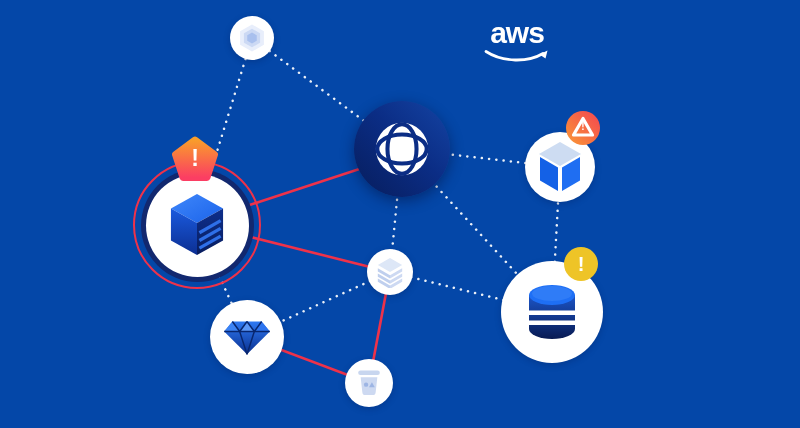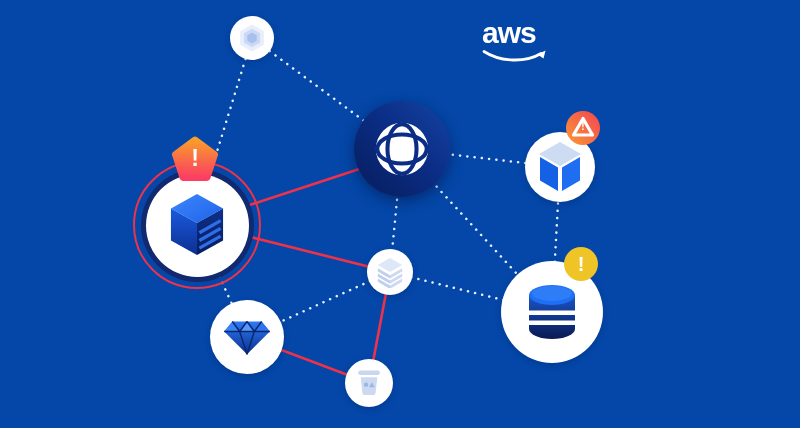--- a/index.html
+++ b/index.html
@@ -48,21 +48,21 @@
   .badge-circle-orange .glyph{
     position:absolute;left:0;top:10px;width:100%;text-align:center;
     color:#ffffff;font-size:10px;font-weight:700;
   }
   .badge-circle-yellow{
     width:34px;height:34px;border-radius:50%;background:#eec427;
     color:#ffffff;font-size:20px;font-weight:700;
   }
   .aws-logo{
     position:absolute;left:482px;top:18px;width:70px;
-    display:flex;flex-direction:column;align-items:flex-start;
+    display:flex;flex-direction:column;align-items:center;
   }
   .aws-logo .aws-text{
     color:#ffffff;font-size:30px;font-weight:700;letter-spacing:-1px;
     line-height:30px;
   }
   .aws-logo .aws-smile{margin-top:1px;}
 </style>
 </head>
 <body>
 

